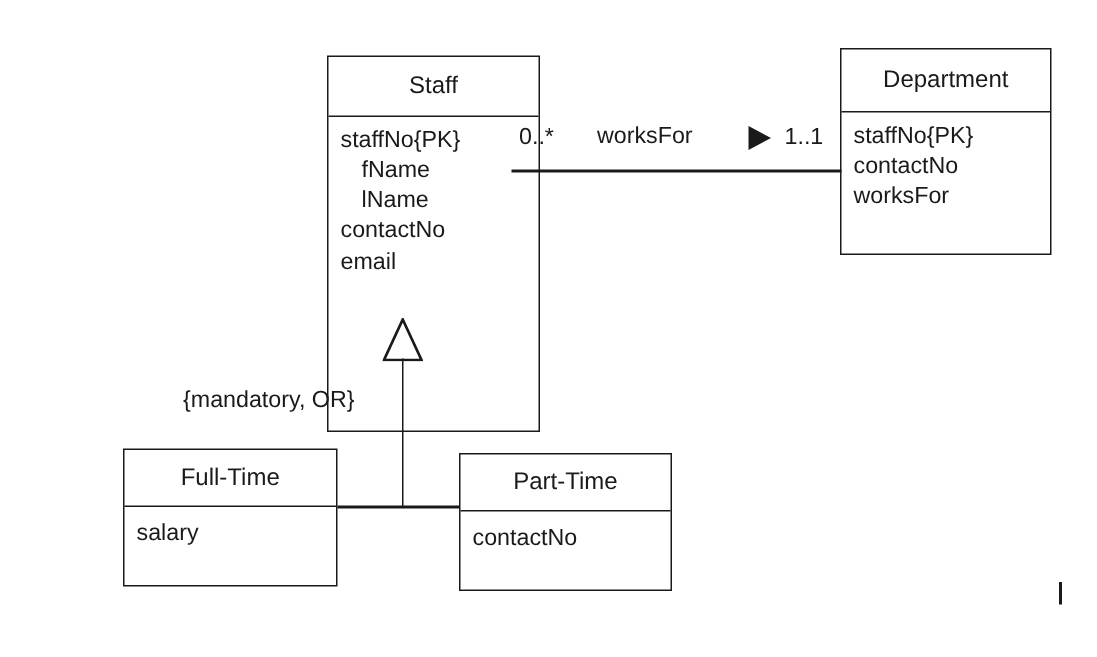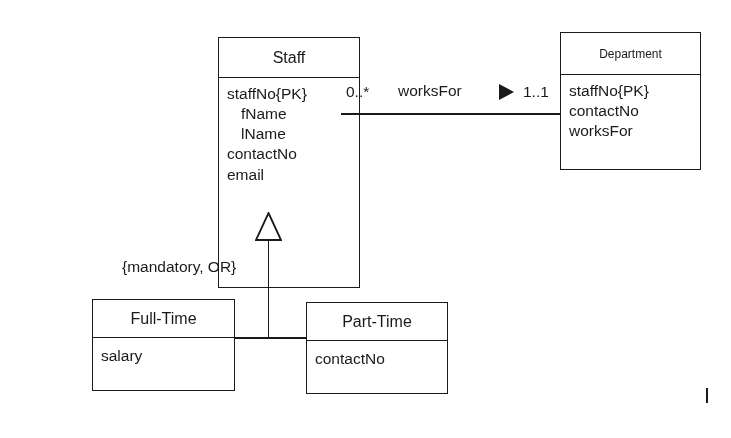--- a/index.html
+++ b/index.html
@@ -80,21 +80,21 @@
     <div class="class-body" style="font-size:15.5px;">
       <div class="attr">staffNo{PK}</div>
       <div class="attr indent">fName</div>
       <div class="attr indent">lName</div>
       <div class="attr">contactNo</div>
       <div class="attr">email</div>
     </div>
   </div>
 
   <div class="uml-class" style="left:560px; top:32px; width:141px; height:138px;">
-    <div class="class-header" style="height:42px; font-size:12px;">
+    <div class="class-header" style="height:42px; font-size:16px;">
       <span>Department</span>
     </div>
     <div class="class-body" style="font-size:15.5px;">
       <div class="attr">staffNo{PK}</div>
       <div class="attr">contactNo</div>
       <div class="attr">worksFor</div>
     </div>
   </div>
 
   <div class="edge edge-h" style="left:341px; top:113px; width:220px;"></div>
@@ -112,21 +112,21 @@
       <polygon points="13.5,1 26,28 1,28" fill="#ffffff" stroke="#1a1a1a" stroke-width="1.8"></polygon>
     </svg>
   </div>
 
   <div class="edge edge-v" style="left:267.5px; top:239px; height:99px;"></div>
 
   <div class="label" style="left:122px; top:258px; font-size:15.5px;">{mandatory, OR}</div>
 
   <div class="edge edge-h" style="left:224px; top:337px; width:84px;"></div>
 
-  <div class="uml-class" style="left:92px; top:299px; width:143px; height:92px;">
+  <div class="uml-class" style="left:82px; top:299px; width:143px; height:92px;">
     <div class="class-header" style="height:38px; font-size:16px;">
       <span>Full-Time</span>
     </div>
     <div class="class-body" style="font-size:15.5px; padding-top:8px;">
       <div class="attr">salary</div>
     </div>
   </div>
 
   <div class="uml-class" style="left:306px; top:302px; width:142px; height:92px;">
     <div class="class-header" style="height:38px; font-size:16px;">

